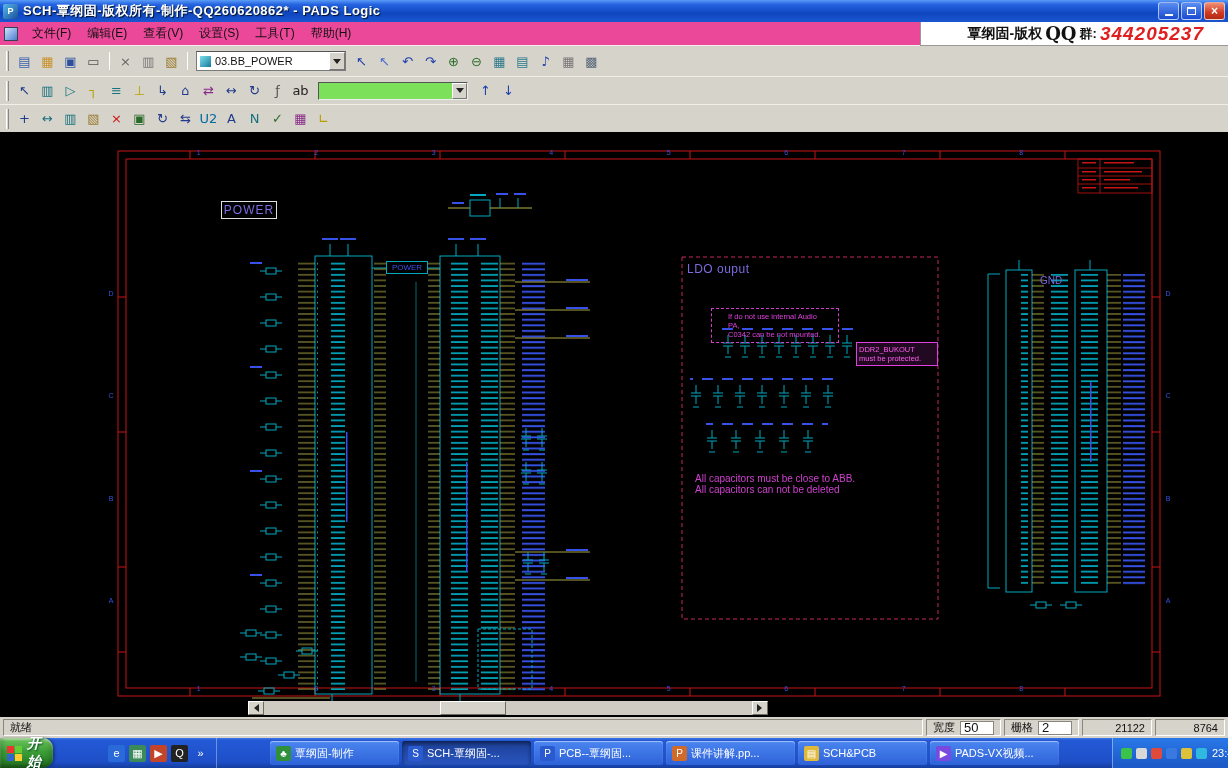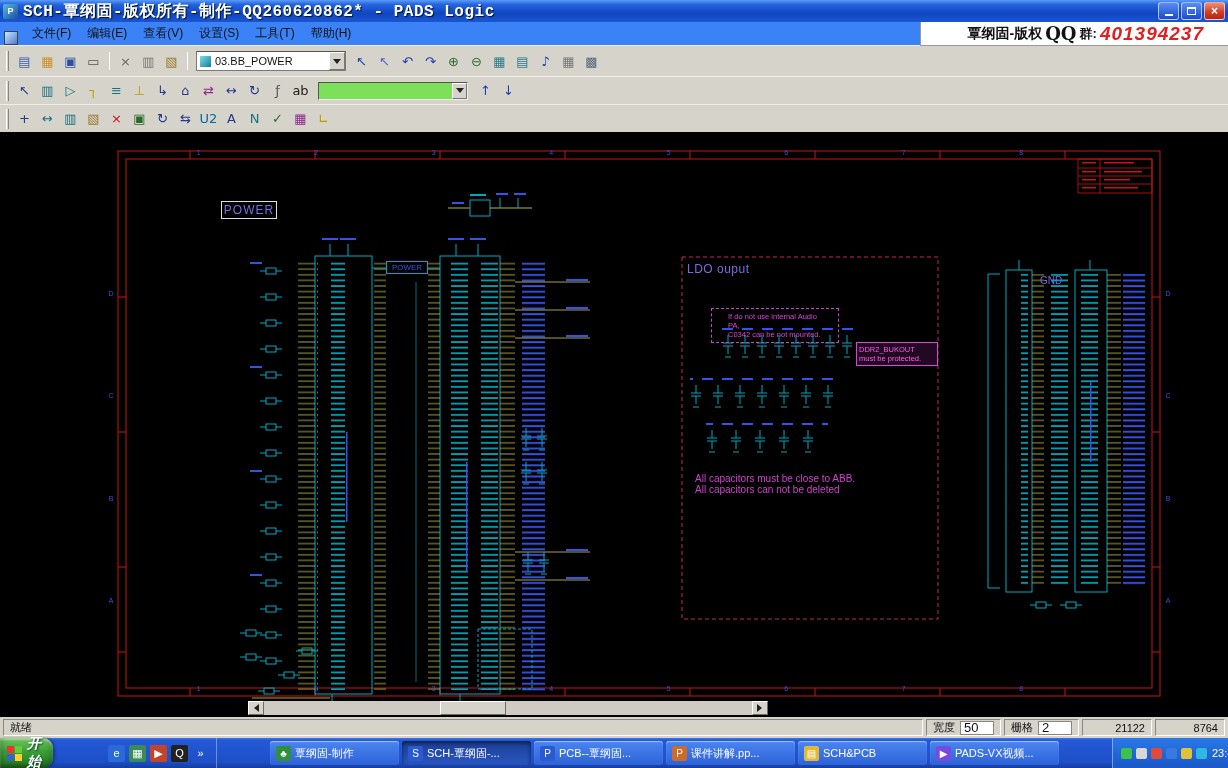--- a/index.html
+++ b/index.html
@@ -5,32 +5,32 @@
   html,body{margin:0;padding:0;background:#555;}
   *{box-sizing:border-box;font-family:"Liberation Sans",sans-serif;}
   .screen{position:relative;width:1228px;height:768px;background:#d6d3ca;overflow:hidden;}
 
   
   .titlebar{height:22px;display:flex;align-items:center;padding:0 3px;
     background:linear-gradient(180deg,#5a9cf8 0%,#2664e0 20%,#0f46c0 60%,#1a56d0 100%);}
   .title-icon{width:15px;height:15px;margin-right:5px;border-radius:2px;
     background:linear-gradient(135deg,#56b8e8,#1a4f9c);color:#fff;font-size:9px;font-weight:bold;
     display:flex;align-items:center;justify-content:center;}
-  .title-text{color:#fff;font-size:16px;font-weight:bold;letter-spacing:.5px;
-    font-family:Liberation Mono, monospace;text-shadow:1px 1px 1px #012;}
+  .title-text{color:#fff;font-size:13px;font-weight:bold;letter-spacing:.5px;
+    font-family:Liberation Sans, sans-serif;text-shadow:1px 1px 1px #012;}
   .win-btns{margin-left:auto;display:flex;}
   .wbtn{width:21px;height:18px;border-radius:3px;margin-left:2px;border:1px solid rgba(255,255,255,.6);
     display:flex;align-items:center;justify-content:center;color:#fff;}
   .wbtn.minb,.wbtn.maxb{background:linear-gradient(180deg,#5a8ef0,#1a4ad0);}
   .wbtn.closeb{background:linear-gradient(180deg,#f09078,#d03a20 60%,#b02a14);font-size:12px;font-weight:bold;}
   .glyph-min{width:8px;height:2px;background:#fff;margin-top:8px;}
   .glyph-max{width:9px;height:8px;border:1px solid #fff;border-top-width:2px;}
 
   
-  .menubar{height:23px;display:flex;align-items:flex-end;padding-left:4px;background:#3b82f6;position:relative;}
+  .menubar{height:23px;display:flex;align-items:center;padding-left:4px;background:#ec4899;position:relative;}
   .mdi-icon{width:14px;height:14px;background:linear-gradient(135deg,#cfe4ff,#4a7ad0);border:1px solid #345;margin-right:6px;}
   .menu-item{padding:3px 8px;font-size:12px;color:#111;}
   .watermark{position:absolute;top:0;right:0;width:308px;height:24px;background:#fff;
     border-left:1px solid #999;border-bottom:1px solid #999;display:flex;align-items:center;justify-content:flex-end;
     padding:0 24px;gap:3px;z-index:5;}
   .wm-black{font-size:14px;font-weight:bold;color:#111;}
   .wm-qq{font-size:18px;font-weight:bold;font-family:"DejaVu Serif",serif;color:#111;}
   .wm-suffix{font-size:13px;font-weight:bold;color:#111;}
   .wm-num{color:#e02020;font-size:19px;font-weight:bold;font-style:italic;letter-spacing:1px;}
 
@@ -155,21 +155,21 @@
         <div class="menu-item">编辑(E)</div>
         <div class="menu-item">查看(V)</div>
         <div class="menu-item">设置(S)</div>
         <div class="menu-item">工具(T)</div>
         <div class="menu-item">帮助(H)</div>
       </div>
     <div class="watermark">
       <span class="wm-black">覃纲固-版权</span>
       <span class="wm-qq">QQ</span>
       <span class="wm-suffix">群:</span>
-      <span class="wm-num">401394237</span>
+      <span class="wm-num">344205237</span>
     </div>
   </div>
 
   <div class="toolbar t1">
     <span class="grip"></span>
     <div class="tb-list">
 
     <button class="tb-btn">
           <span class="gl" style="color: rgb(58, 95, 174);">▤</span>
         </button>

